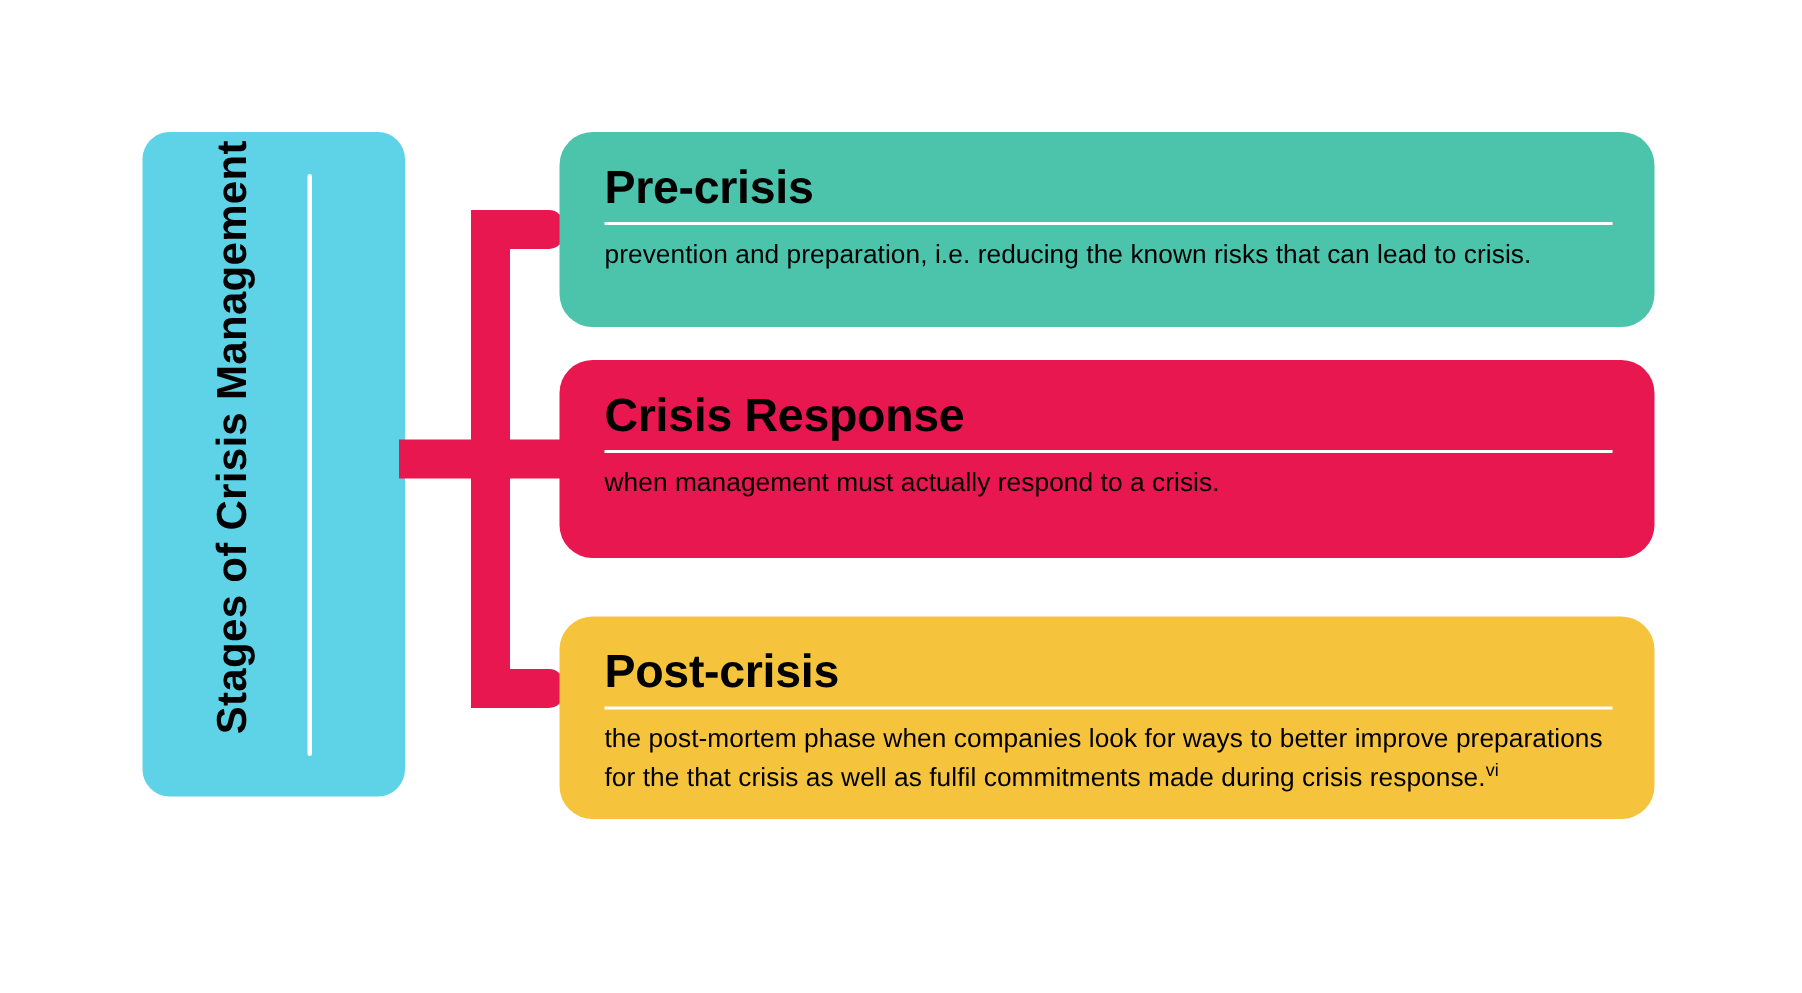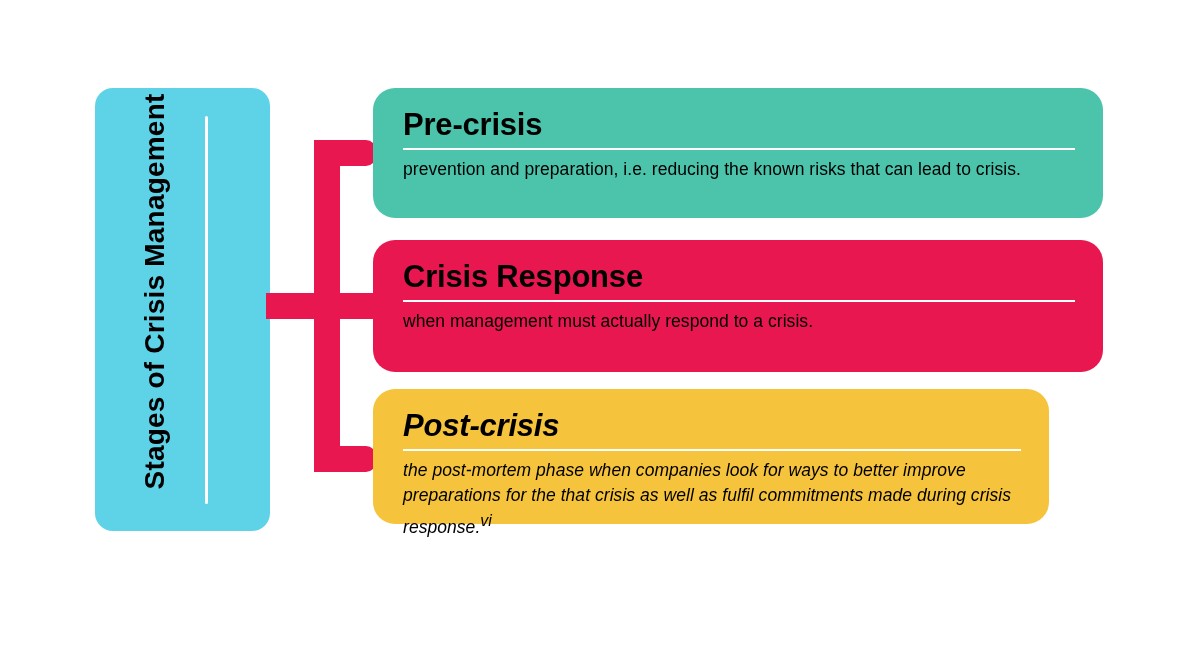--- a/index.html
+++ b/index.html
@@ -93,42 +93,41 @@
     margin: 6px 0 7px 0;
     width: 100%;
   }
   .card .card-desc {
     font-size: 17.5px;
     line-height: 1.45;
     margin: 0;
     letter-spacing: 0.05px;
   }
   .card .card-desc sup {
-    font-size: 16px;
+    font-size: 12px;
     vertical-align: super;
   }
 
   #card-pre {
     top: 88px;
     width: 730px;
     height: 130px;
     background: #4cc4ac;
   }
   #card-response {
     top: 240px;
     width: 730px;
     height: 132px;
     background: #e8174f;
   }
   #card-post {
-    top: 389px;
-    width: 676px;
+    top: 411px;
+    width: 730px;
     height: 135px;
     background: #f6c43c;
-    font-style: italic;
   }
 </style>
 </head>
 <body>
 
 <div id="diagram">
 
   <div class="left-block">
     <div class="vrule"></div>
     <div class="left-title">Stages of Crisis Management</div>

